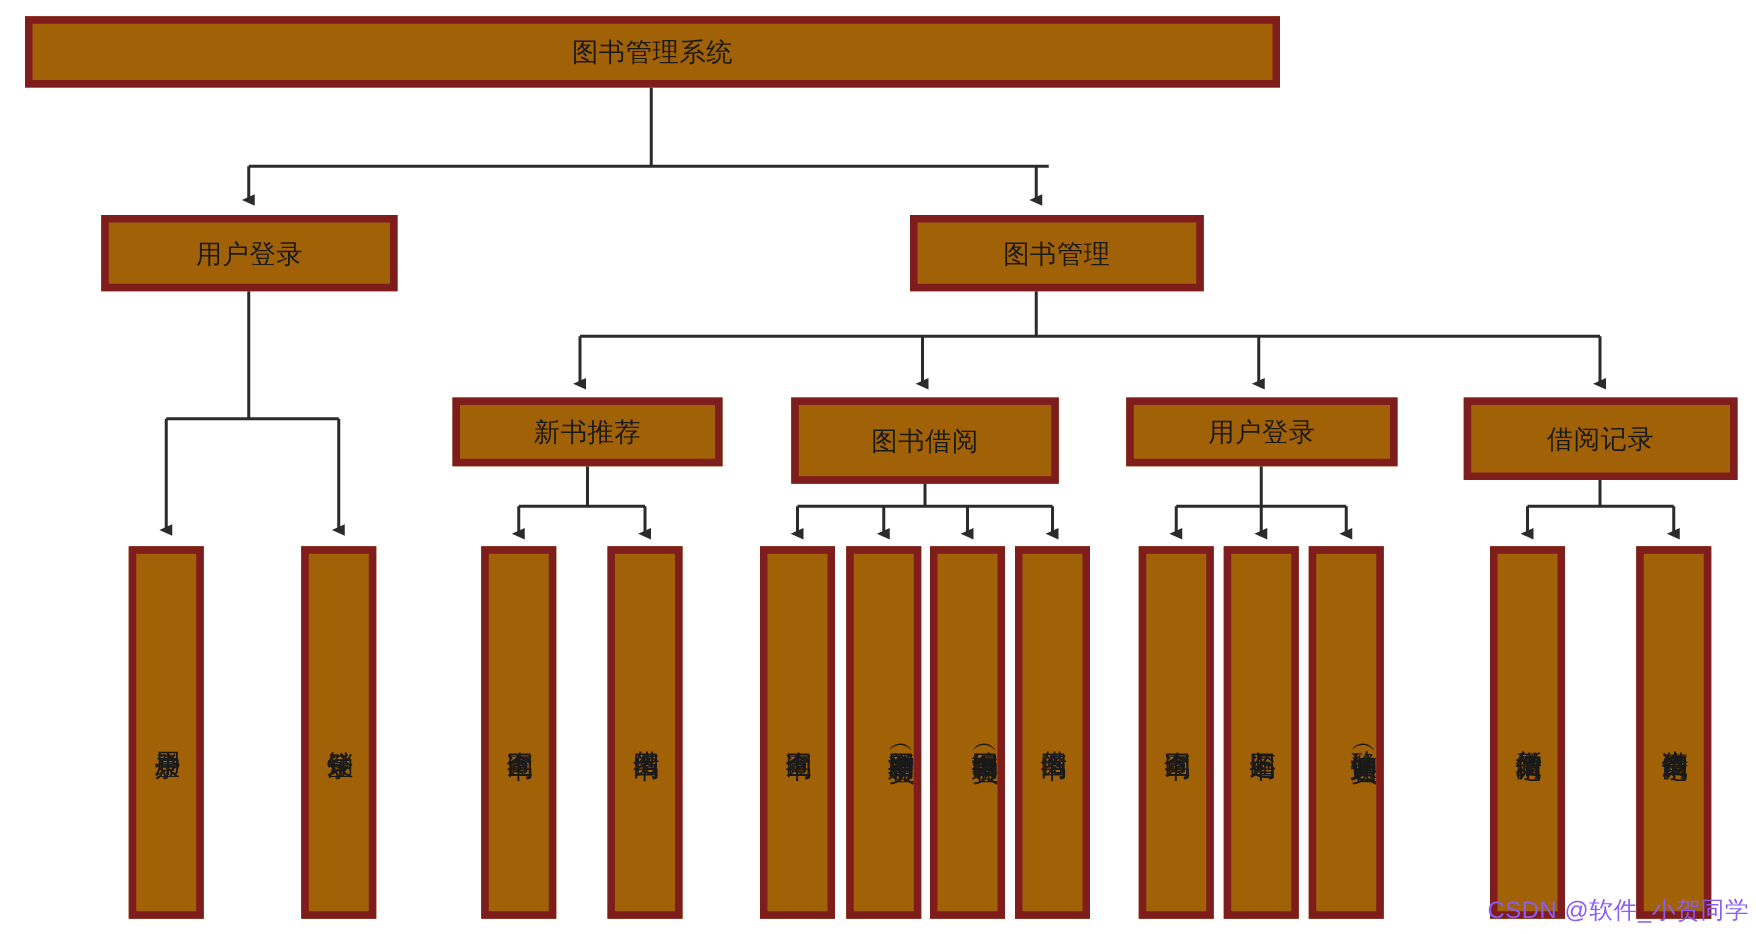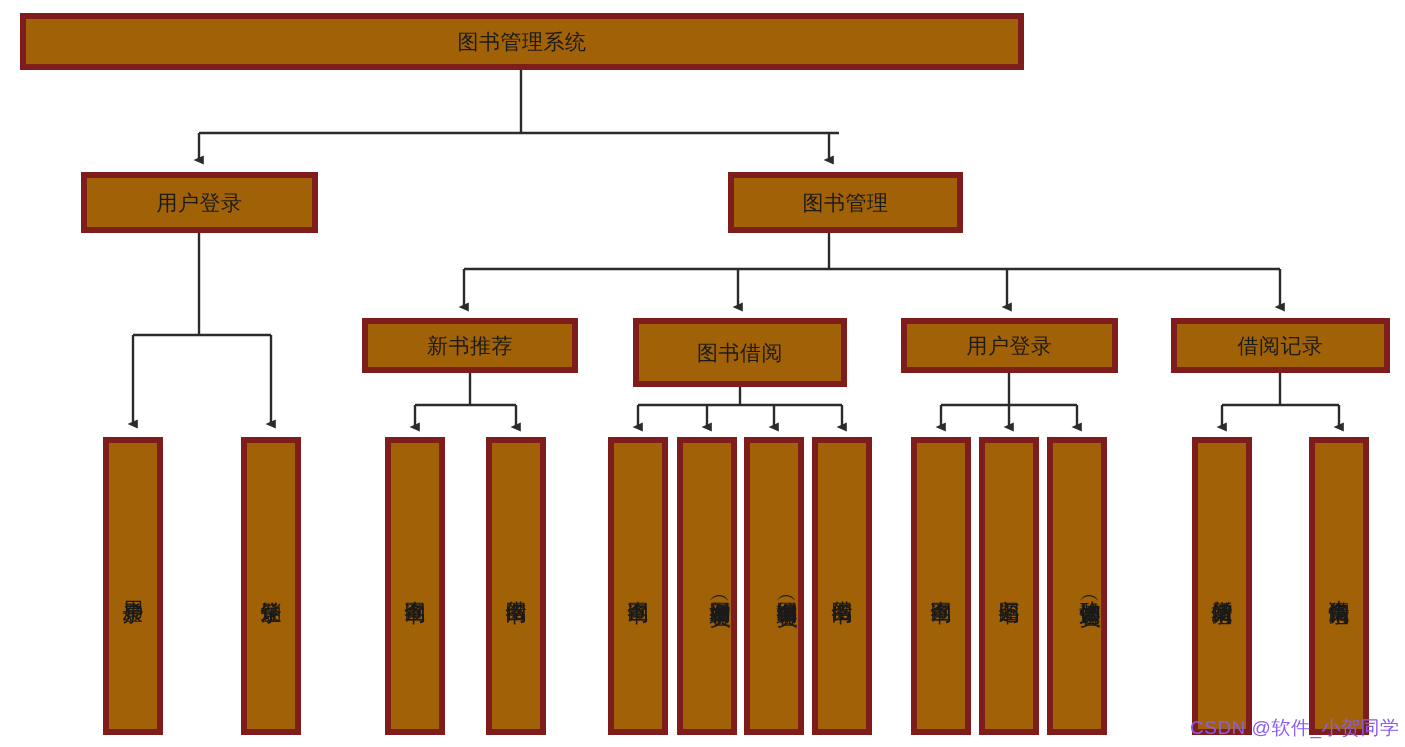--- a/index.html
+++ b/index.html
@@ -135,21 +135,21 @@
 
   <div class="node horiz" style="left:362px; top:318px; width:216px; height:55px;">
     <span>新书推荐</span>
   </div>
   <div class="node horiz" style="left:633px; top:318px; width:214px; height:69px;">
     <span>图书借阅</span>
   </div>
   <div class="node horiz" style="left:901px; top:318px; width:217px; height:55px;">
     <span>用户登录</span>
   </div>
-  <div class="node horiz" style="left:1171px; top:318px; width:219px; height:55px;">
+  <div class="node horiz" style="left:1171px; top:318px; width:219px; height:66px;">
     <span>借阅记录</span>
   </div>
 
   <div class="node vert midtext" style="left:103px; top:437px; width:60px; height:298px;">
     <span>用户登录</span>
   </div>
   <div class="node vert midtext" style="left:241px; top:437px; width:60px; height:298px;">
     <span>注销登录</span>
   </div>
 

